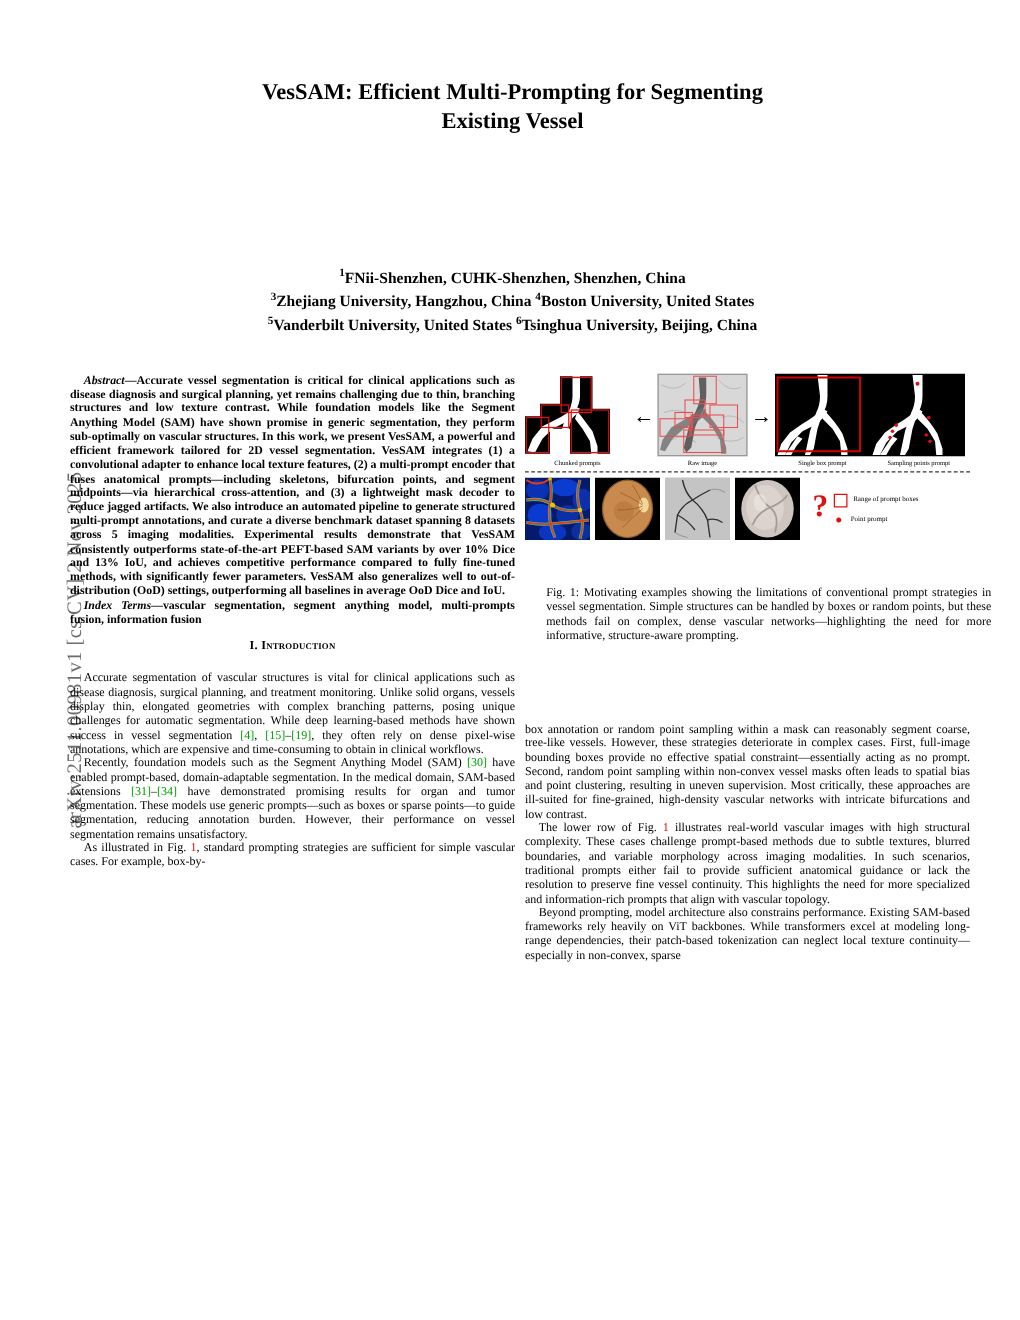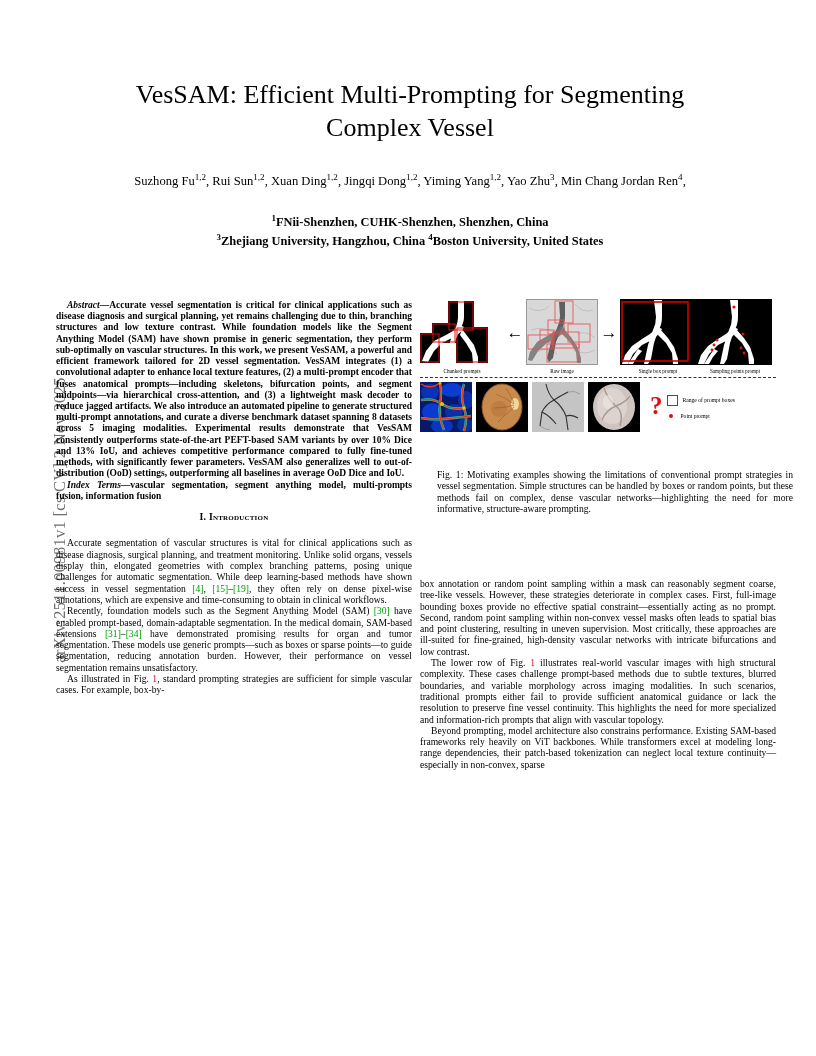--- a/index.html
+++ b/index.html
@@ -41,24 +41,24 @@
   }
 
   #title-block {
     position: absolute;
     left: 60px;
     top: 62px;
     width: 700px;
     text-align: center;
   }
   #paper-title {
-    font-size: 26px;
+    font-size: 18px;
     line-height: 1.28;
-    font-weight: normal;
-    margin: 16px;
+    font-weight: bold;
+    margin: 0;
     font-family: "Liberation Serif", serif;
   }
 
   #authors-block {
     position: absolute;
     left: 60px;
     top: 172px;
     width: 700px;
     text-align: center;
     font-size: 12.6px;
@@ -224,33 +224,31 @@
 </head>
 <body>
 
 <div id="arxiv-stamp">arXiv:2511.00981v1  [cs.CV]  2 Nov 2025</div>
 
 <div id="page">
 
   <div id="title-block">
     <h1 id="paper-title">
       <span>VesSAM: Efficient Multi-Prompting for Segmenting</span><br>
-      <span>Complex Vessel</span>
+      <span>Existing Vessel</span>
     </h1>
   </div>
 
   <div id="authors-block">
-    <div>
-      Suzhong Fu<sup>1,2</sup>, Rui Sun<sup>1,2</sup>, Xuan Ding<sup>1,2</sup>, Jingqi Dong<sup>1,2</sup>, Yiming Yang<sup>1,2</sup>, Yao Zhu<sup>3</sup>, Min Chang Jordan Ren<sup>4</sup>,
-    </div>
   </div>
 
   <div id="affil-block">
     <div><sup>1</sup>FNii-Shenzhen, CUHK-Shenzhen, Shenzhen, China</div>
     <div><sup>3</sup>Zhejiang University, Hangzhou, China <sup>4</sup>Boston University, United States</div>
+    <div><sup>5</sup>Vanderbilt University, United States <sup>6</sup>Tsinghua University, Beijing, China</div>
   </div>
 
   <div id="col-left" class="col">
 
     <p class="abstract-text"><em>Abstract</em><span>—Accurate vessel segmentation is critical for clinical applications such as disease diagnosis and surgical planning, yet remains challenging due to thin, branching structures and low texture contrast. While foundation models like the Segment Anything Model (SAM) have shown promise in generic segmentation, they perform sub-optimally on vascular structures. In this work, we present VesSAM, a powerful and efficient framework tailored for 2D vessel segmentation. VesSAM integrates (1) a convolutional adapter to enhance local texture features, (2) a multi-prompt encoder that fuses anatomical prompts—including skeletons, bifurcation points, and segment midpoints—via hierarchical cross-attention, and (3) a lightweight mask decoder to reduce jagged artifacts. We also introduce an automated pipeline to generate structured multi-prompt annotations, and curate a diverse benchmark dataset spanning 8 datasets across 5 imaging modalities. Experimental results demonstrate that VesSAM consistently outperforms state-of-the-art PEFT-based SAM variants by over 10% Dice and 13% IoU, and achieves competitive performance compared to fully fine-tuned methods, with significantly fewer parameters. VesSAM also generalizes well to out-of-distribution (OoD) settings, outperforming all baselines in average OoD Dice and IoU.</span></p>
 
     <p class="indexterms"><em>Index Terms</em><span>—vascular segmentation, segment anything model, multi-prompts fusion, information fusion</span></p>
 
     <div class="section-head">I.  Introduction</div>
 

